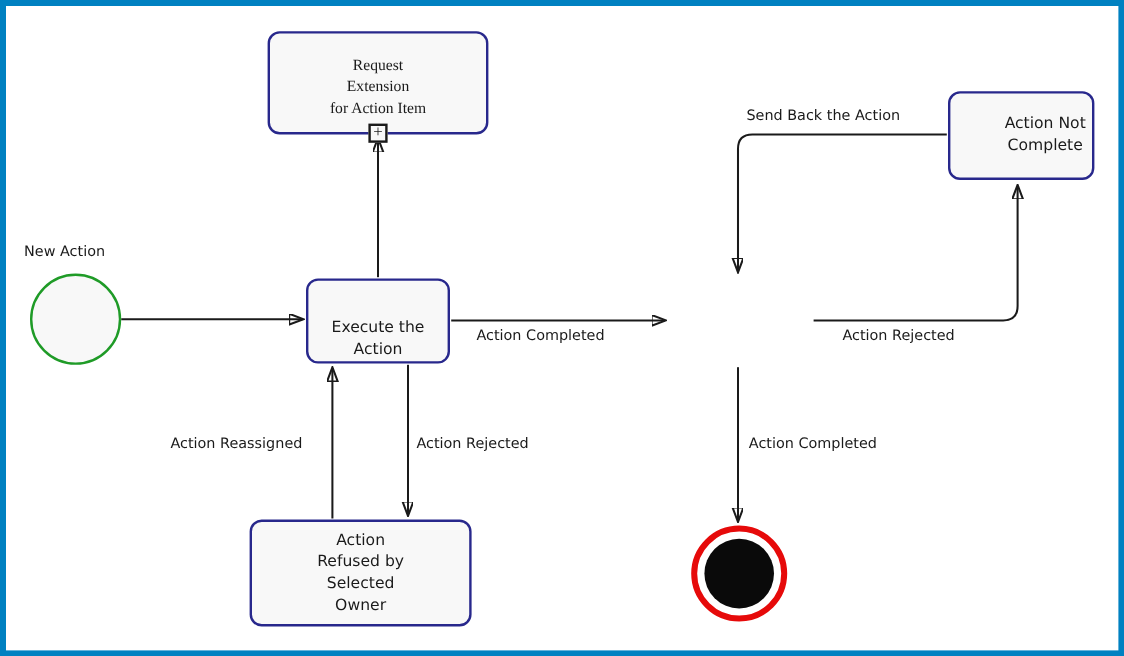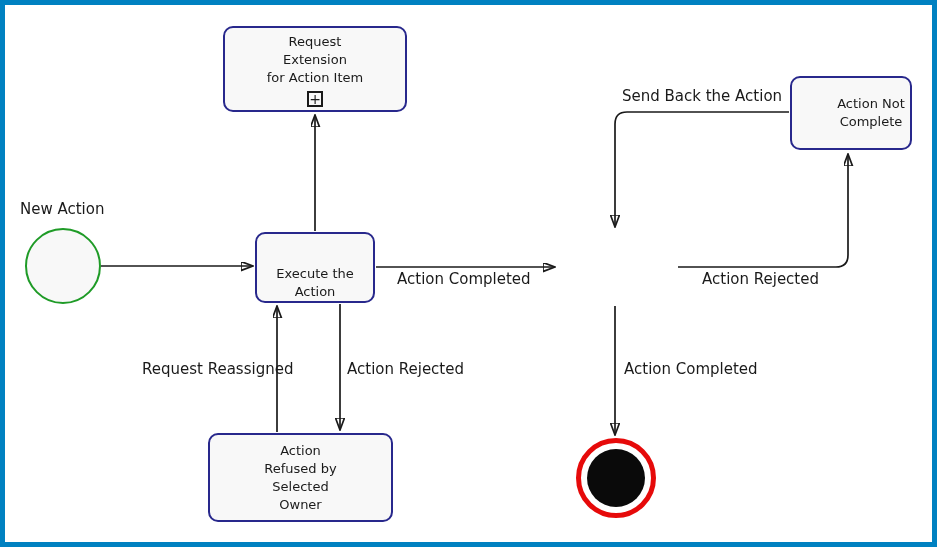--- a/index.html
+++ b/index.html
@@ -48,21 +48,22 @@
     justify-content: center;
     z-index: 2;
   }
   .node .node-label {
     white-space: pre-line;
     text-align: center;
   }
   .node.has-icon {
     flex-direction: column;
     justify-content: flex-start;
-    padding-top: 5px;
+    padding-top: 17px;
+    font-family: Liberation Serif, serif;
   }
   .plus-box {
     box-sizing: border-box;
     width: 16px;
     height: 16px;
     margin-top: 4px;
     border: 2px solid #1A1A1A;
     background: var(--node_fill, #F8F8F8);
     display: flex;
     align-items: center;
@@ -96,21 +97,21 @@
     position: absolute;
     left: 50%; top: 50%;
     width: 58px; height: 58px;
     margin: -29px 0 0 -29px;
     border-radius: 50%;
     background: var(--end_core, #0A0A0A);
   }
   .edge-label, .free-label {
     position: absolute;
     color: var(--text, #1A1A1A);
-    font-size: 15px;
+    font-size: 12px;
     line-height: 15px;
     white-space: nowrap;
     z-index: 3;
   }
 </style>
 </head>
 <body>
 
 <div class="canvas">
 
@@ -158,18 +159,18 @@
 Owner</span>
   </div>
 
   <div class="end-circle">
     <div class="end-core"></div>
   </div>
 
   <div class="edge-label" style="left:397px; top:272px;">Action Completed</div>
   <div class="edge-label" style="left:702px; top:272px;">Action Rejected</div>
   <div class="edge-label" style="left:622px; top:89px;">Send Back the Action</div>
-  <div class="edge-label" style="left:142px; top:362px;">Request Reassigned</div>
+  <div class="edge-label" style="left:142px; top:362px;">Action Reassigned</div>
   <div class="edge-label" style="left:347px; top:362px;">Action Rejected</div>
   <div class="edge-label" style="left:624px; top:362px;">Action Completed</div>
 
   <div class="frame"></div>
 </div>
 
 </body></html>

